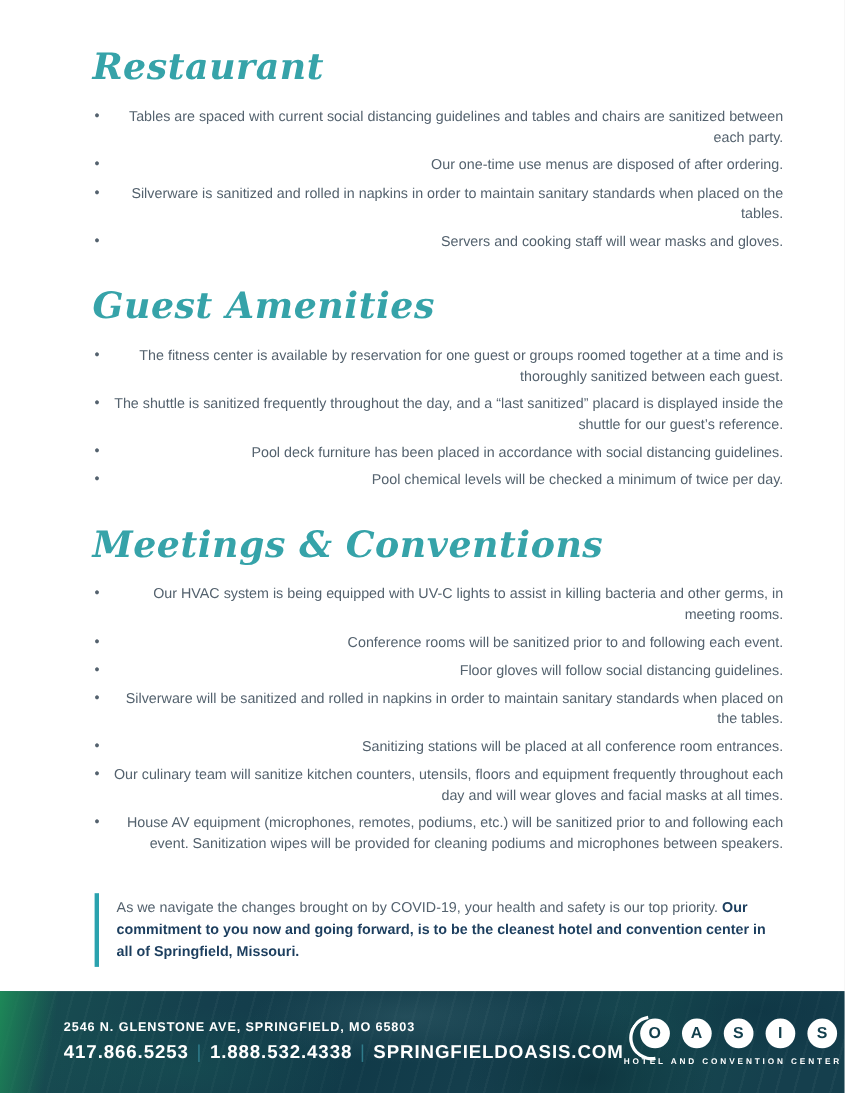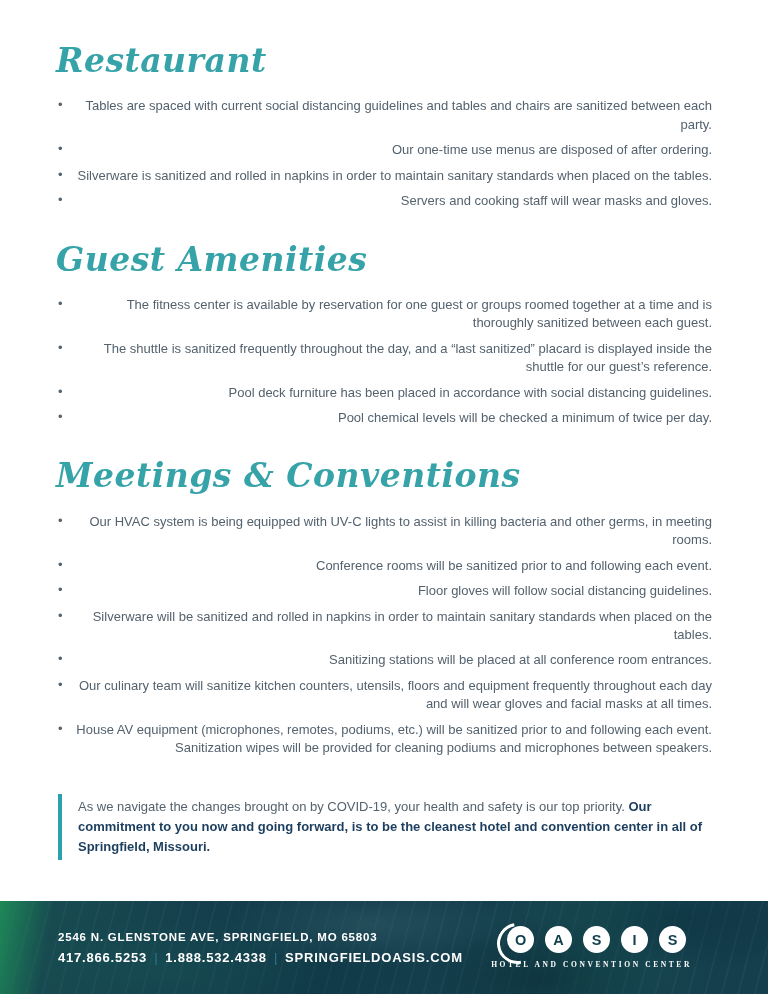--- a/index.html
+++ b/index.html
@@ -2,21 +2,21 @@
 <html><head>
 <meta charset="utf-8">
 <style>
   * { margin:0; padding:0; box-sizing:border-box; }
   html,body { background:#e8e8e8; }
   .page {
     width:768px; height:994px; margin:0 auto; position:relative;
     background:#ffffff; overflow:hidden;
     font-family:"Liberation Sans", sans-serif;
   }
-  .content { padding:40px 56px 0 58px; }
+  .content { padding:40px 56px 0 86px; }
 
   .script-heading {
     font-family:"DejaVu Serif", serif;
     font-style:italic; font-weight:700;
     font-size:33px; line-height:1.25;
     color:#36a3a9; letter-spacing:0.5px;
     margin:0 0 16px -2px;
   }
   .doc-section { margin-bottom:28px; }
   .doc-section.last { margin-bottom:0; }
@@ -44,46 +44,46 @@
     background-color:#153f4d;
     background-image:
       linear-gradient(100deg, rgba(30,140,88,0.95) 0%, rgba(30,140,88,0) 7%),
       radial-gradient(ellipse 200px 60px at 48% 25%, rgba(130,175,180,0.16), transparent 70%),
       radial-gradient(ellipse 160px 90px at 70% 85%, rgba(8,40,52,0.55), transparent 70%),
       radial-gradient(ellipse 220px 80px at 22% 75%, rgba(23,90,86,0.40), transparent 70%),
       radial-gradient(ellipse 180px 70px at 90% 20%, rgba(10,45,62,0.50), transparent 75%),
       linear-gradient(115deg, rgba(30,110,90,0.25) 8%, transparent 24%, rgba(10,50,65,0.38) 44%, transparent 60%, rgba(25,95,85,0.30) 76%, transparent 92%),
       repeating-linear-gradient(105deg, rgba(255,255,255,0.035) 0 2px, transparent 2px 16px);
     display:flex; align-items:center; justify-content:space-between;
-    padding:0 76px 0 58px;
+    padding:0 48px 0 58px;
   }
   .footer-left { color:#ffffff; }
   .footer-address {
     font-size:11.5px; font-weight:700; letter-spacing:0.8px; margin-bottom:7px;
   }
-  .footer-contact { font-size:13px; font-weight:700; letter-spacing:0.8px; }
+  .footer-contact { font-size:17px; font-weight:700; letter-spacing:0.8px; }
   .footer-contact .sep { color:#2f7b8b; padding:0 7px; font-weight:400; }
 
   .logo { display:flex; flex-direction:column; align-items:center; }
   .logo-letters { display:flex; gap:11px; position:relative; padding-left:10px; }
   .logo-circle {
     width:27px; height:27px; border-radius:50%; background:#ffffff;
     color:#123f4d; font-weight:700; font-size:14.5px;
     display:flex; align-items:center; justify-content:center;
     position:relative; z-index:1;
   }
   .logo-circle.first::before {
     content:""; position:absolute; width:35px; height:35px;
     border:3px solid #ffffff; border-radius:50%;
     border-top-color:transparent; border-right-color:transparent;
     left:-10px; top:-3px; transform:rotate(35deg); z-index:0;
   }
   .logo-tagline {
     margin-top:7px; color:#ffffff; font-size:7.5px; font-weight:700;
-    letter-spacing:2.6px; white-space:nowrap;font-family:Liberation Serif, serif;
+    letter-spacing:2.6px; white-space:nowrap;
   }
 </style>
 </head>
 <body>
 
 <div class="page">
   <div class="content">
 
     <section class="doc-section">
       <h1 class="script-heading">Restaurant</h1>

